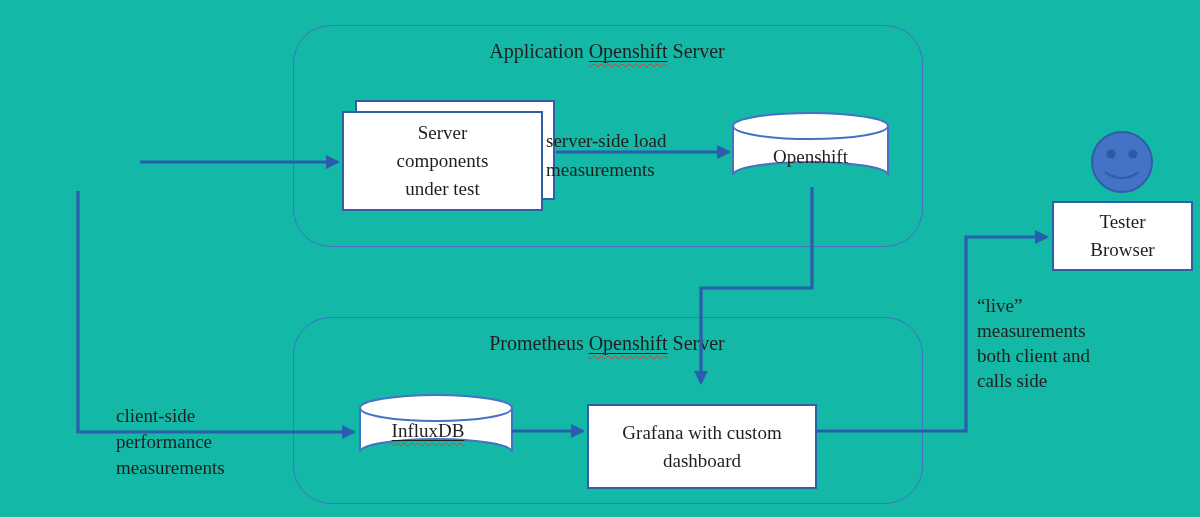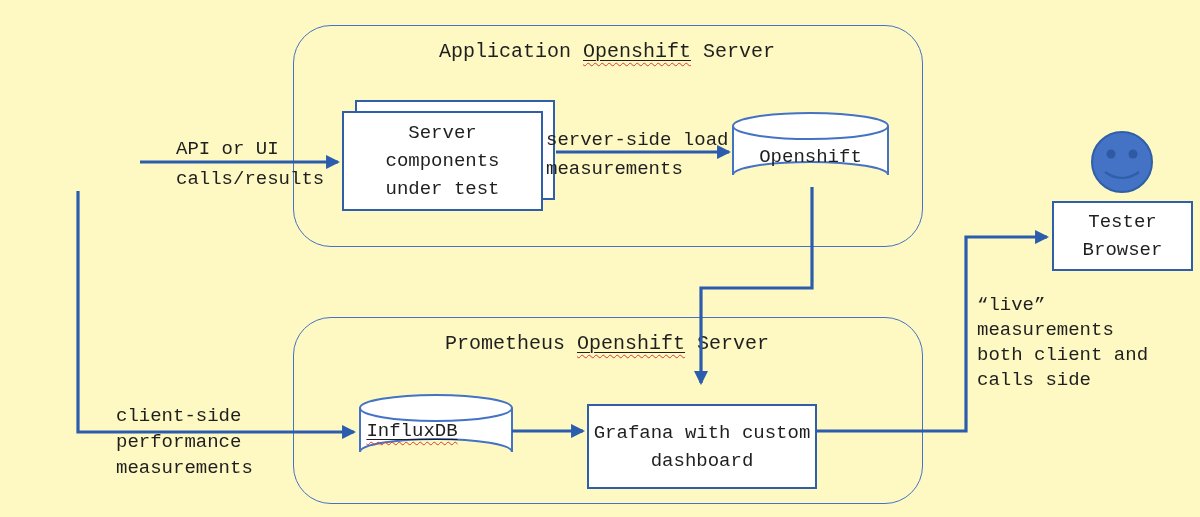--- a/index.html
+++ b/index.html
@@ -1,18 +1,18 @@
 <!DOCTYPE html>
 <html><head>
 <meta charset="utf-8">
 <style>
   html,body{margin:0;padding:0;background:#ffffff;}
   .canvas{
-    position:relative;width:1200px;height:517px;background:#fef9c3;
-    font-family:Liberation Mono, monospace;color:#1f1f1f;overflow:hidden;
+    position:relative;width:1200px;height:517px;background:#14b8a6;
+    font-family:Liberation Serif, serif;color:#1f1f1f;overflow:hidden;
   }
   
   .container{
     position:absolute;border:1.5px solid #4472c4;border-radius:38px;background:transparent;
   }
   .container-title{
     position:absolute;left:0;right:0;text-align:center;font-size:20px;color:#1f1f1f;
     white-space:nowrap;
   }
   
@@ -88,30 +88,28 @@
   </svg>
 
 
   <div class="stack-back" style="left:355px;top:100px;width:200px;height:100px;"></div>
   <div class="node" style="left:342px;top:111px;width:201px;height:100px;line-height:28px;">Server
 components
 under test</div>
 
   <div class="cyl-label" style="left:733px;top:146px;width:155px;">Openshift</div>
 
-  <div class="cyl-label" style="left:344px;top:420px;width:136px;"><span class="solid-underline"><span class="squiggle">InfluxDB</span></span></div>
+  <div class="cyl-label" style="left:360px;top:420px;width:136px;"><span class="solid-underline"><span class="squiggle">InfluxDB</span></span></div>
 
   <div class="node" style="left:587px;top:404px;width:230px;height:85px;line-height:28px;">Grafana with custom
 dashboard</div>
 
   <div class="node" style="left:1052px;top:201px;width:141px;height:70px;line-height:28px;">Tester
 Browser</div>
 
-  <div class="edge-label" style="left:176px;top:134px;line-height:30px;">API or UI
-calls/results</div>
   <div class="edge-label" style="left:546px;top:126px;line-height:29px;">server-side load
 measurements</div>
   <div class="edge-label" style="left:116px;top:403px;line-height:26px;">client-side
 performance
 measurements</div>
   <div class="edge-label" style="left:977px;top:293px;line-height:25px;">“live”
 measurements
 both client and
 calls side</div>
 

